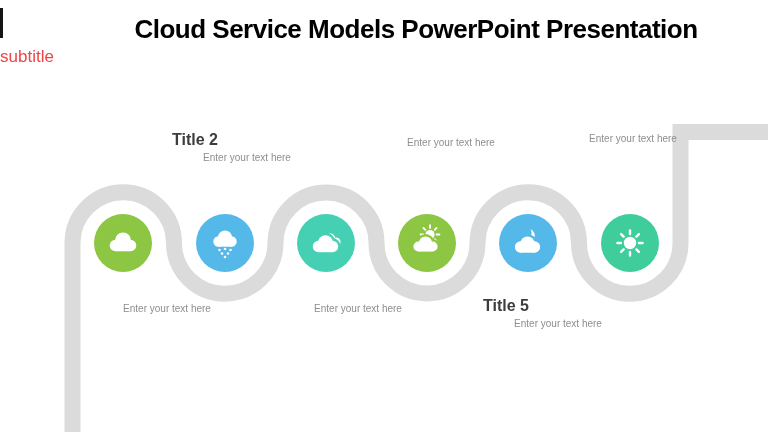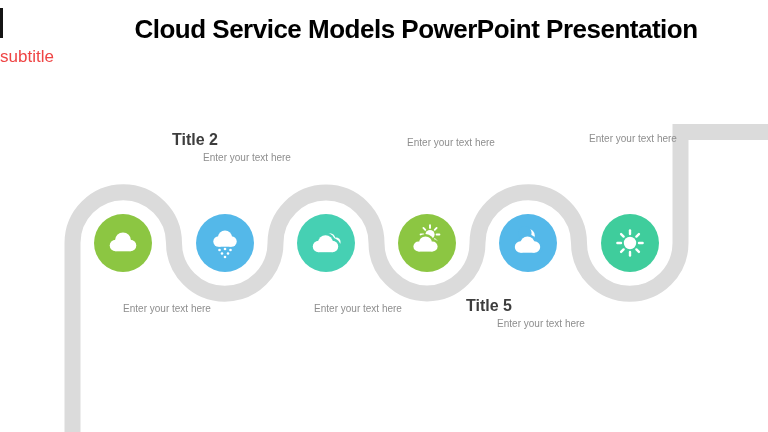--- a/index.html
+++ b/index.html
@@ -14,21 +14,21 @@
   }
   .sub-title{
     position:absolute;left:0;top:46px;width:768px;text-align:left;
     font-size:17px;font-weight:400;color:#ef4444;line-height:22px;
   }
   .snake{position:absolute;left:0;top:0;}
   .badge{position:absolute;top:214px;width:58px;height:58px;}
   .b1{left:94px}.b2{left:196px}.b3{left:297px}.b4{left:398px}.b5{left:499px}.b6{left:601px}
   .tblock{position:absolute;width:150px;}
   .t1{left:92px;top:298px}.t2{left:172px;top:132px}.t3{left:283px;top:298px}
-  .t4{left:367px;top:132px}.t5{left:466px;top:298px}.t6{left:558px;top:128px}
+  .t4{left:367px;top:132px}.t5{left:483px;top:298px}.t6{left:558px;top:128px}
   .ttitle{font-size:16px;font-weight:bold;color:#3d3d3d;line-height:15px;}
   .tbody{font-size:10px;color:#8e8e8e;line-height:14px;margin-top:4px;text-align:center;}
   .indent{margin-left:18px;}
 </style>
 </head>
 <body>
 
 <div class="slide">
 
   <div class="edge-tick"></div>

